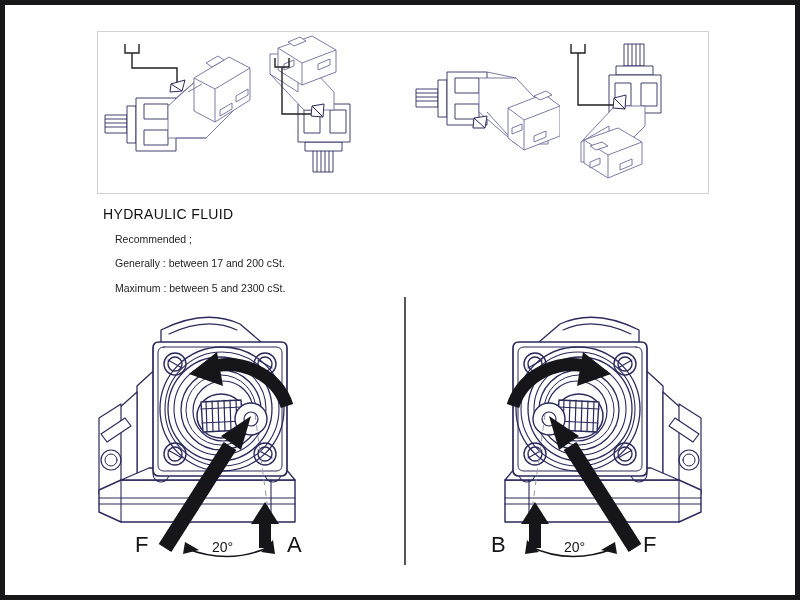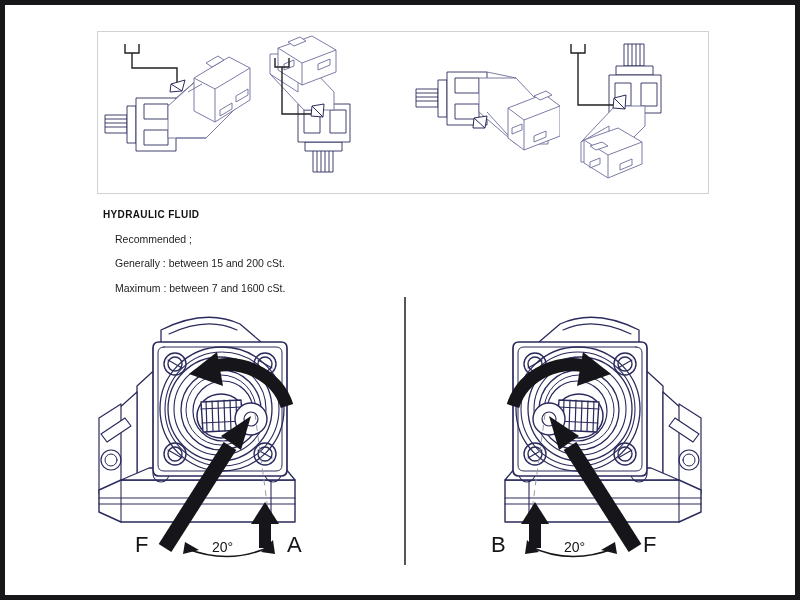--- a/index.html
+++ b/index.html
@@ -48,22 +48,22 @@
 
   
   #fluid-spec {
     position: absolute;
     left: 98px;
     top: 203px;
     width: 400px;
     color: #1d1d1d;
   }
   #fluid-spec .spec-title {
-    font-size: 10px;
-    font-weight: bold;
+    font-size: 14px;
+    font-weight: normal;
     letter-spacing: 0.35px;
     line-height: 13px;
     margin: 0;
     color: #111114;
   }
   #fluid-spec .spec-line {
     font-size: 10.5px;
     line-height: 12.4px;
     margin: 12px;
     color: #1d1d1d;
@@ -255,22 +255,22 @@
           <path d="M54 66 L66 63 L65 77 L53 76 Z" fill="#ffffff" stroke="#2a2a5c" stroke-width="1"></path>
           <path d="M54 66 L65 77" stroke="#2a2a5c" stroke-width="1" fill="none"></path>
         </svg>
       </div>
 
     </div>
 
     <div id="fluid-spec">
       <p class="spec-title">HYDRAULIC FLUID</p>
       <p class="spec-line">Recommended ;</p>
-      <p class="spec-line">Generally : between 15 and 200 cSt.</p>
-      <p class="spec-line">Maximum : between 7 and 1600 cSt.</p>
+      <p class="spec-line">Generally : between 17 and 200 cSt.</p>
+      <p class="spec-line">Maximum : between 5 and 2300 cSt.</p>
     </div>
 
     <div id="rotation-area">
       <div id="rotation-divider"></div>
 
       <div class="rotation-figure" id="rotation-figure-left">
         <svg class="rot-svg" width="330" height="285" viewBox="0 0 330 285">
           <g fill="none" stroke="#2a2a5c" stroke-width="1.5" stroke-linejoin="round" stroke-linecap="round">
 
             <path d="M96 40 Q140 18 175 34 L196 52 L196 118 L110 118 L96 96 Z" fill="#ffffff" stroke-width="1.3"></path>

